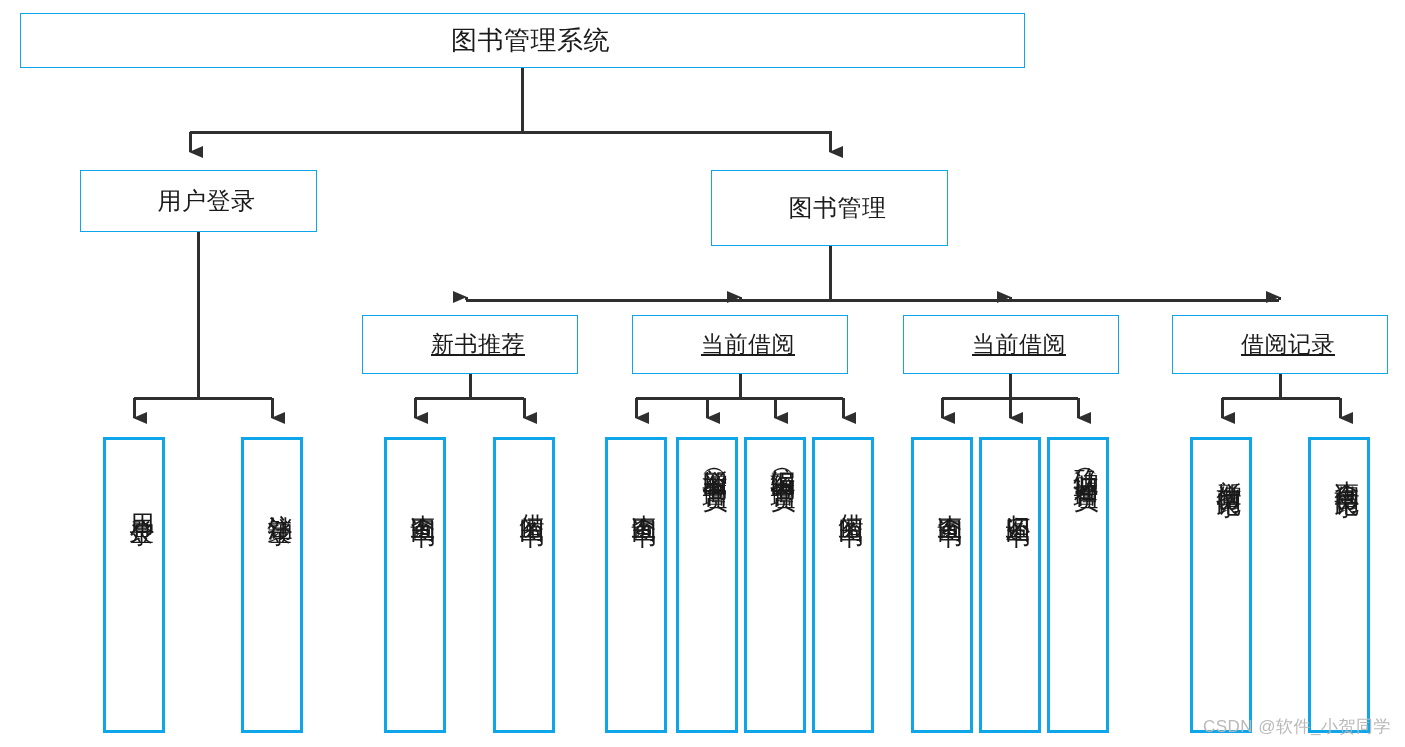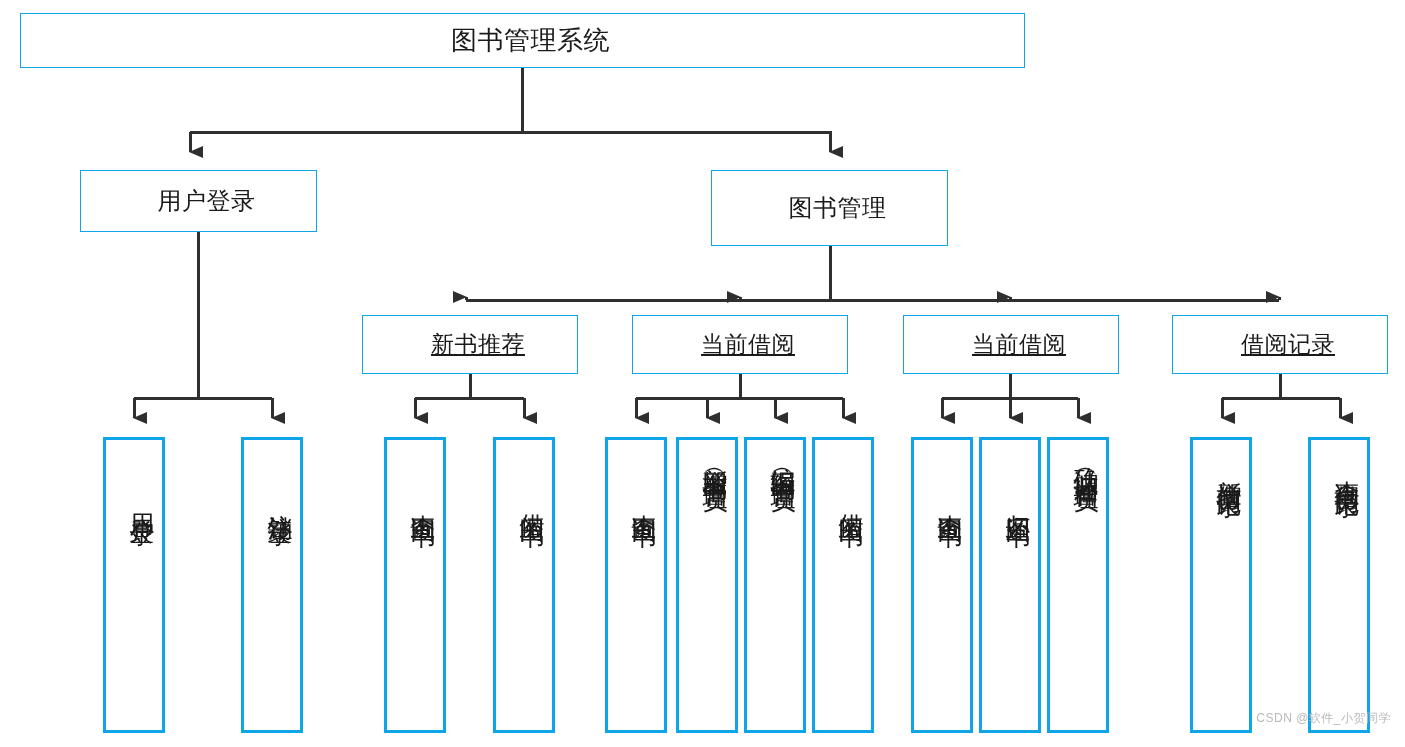--- a/index.html
+++ b/index.html
@@ -47,22 +47,22 @@
     line-height:1.16;
     letter-spacing:3px;
     white-space:nowrap;
   }
   .leaf.mid .lbl{margin-top:46px;}
   .leaf.tall .lbl{margin-top:0px;}
 
   #watermark{
     position:absolute;
     right:14px;
-    bottom:20px;
-    font-size:12px;
+    bottom:9px;
+    font-size:17px;
     color:#b9b9b9;
     letter-spacing:0.5px;
     user-select:none;
     white-space:nowrap;
   }
 </style>
 </head>
 <body>
 
 <div id="canvas">

